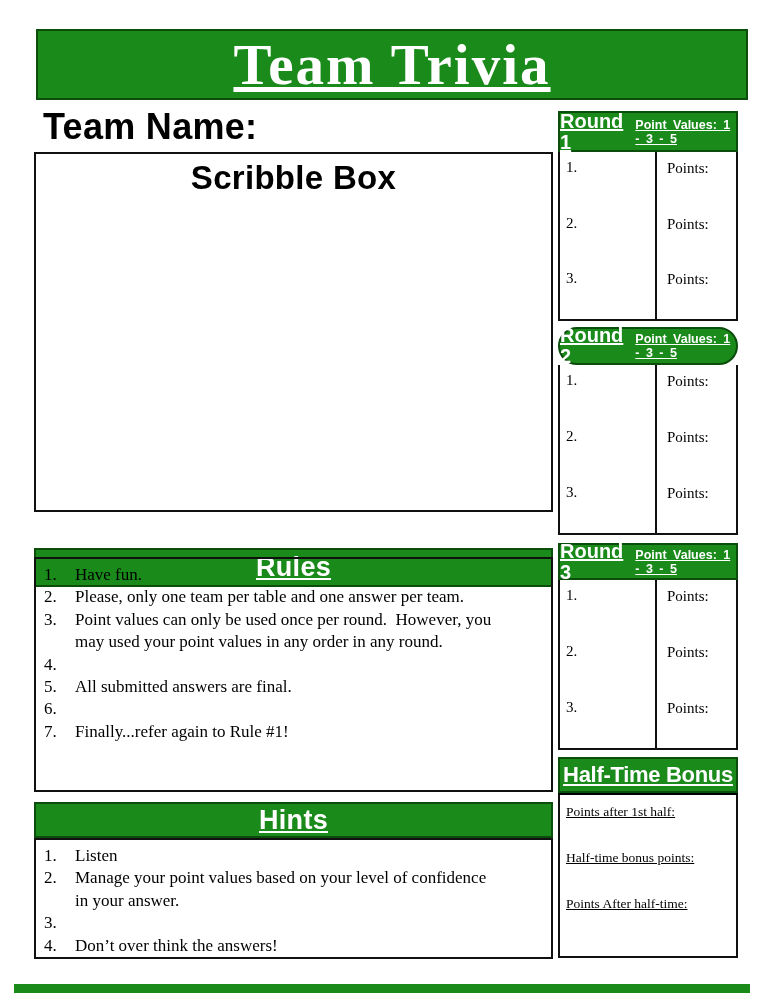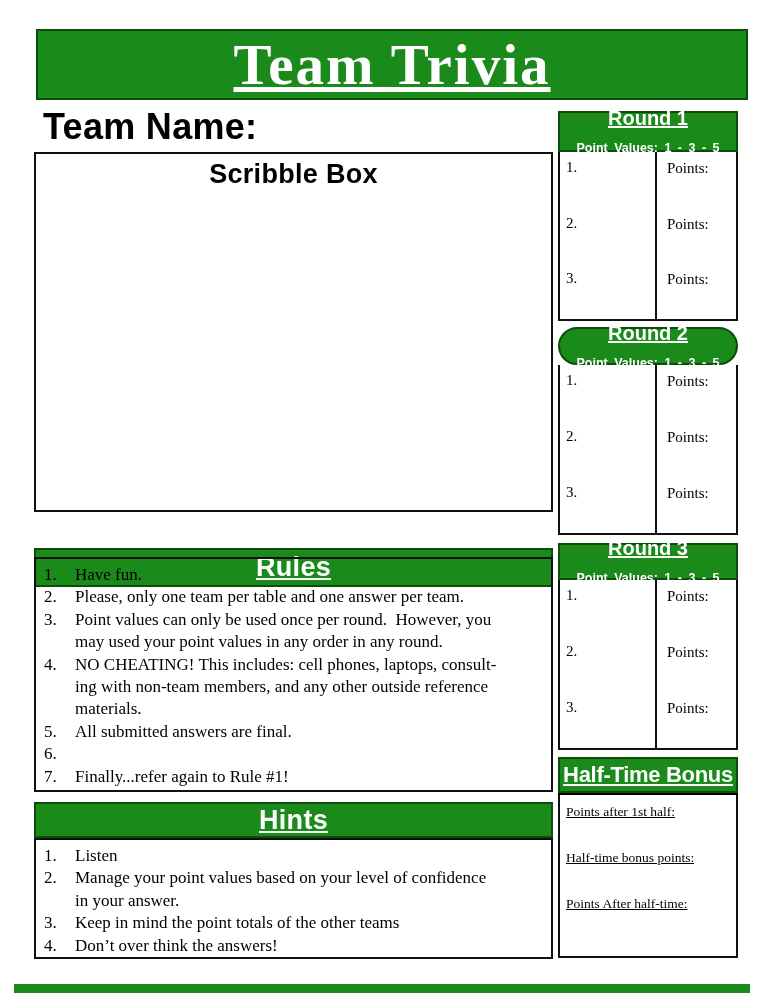--- a/index.html
+++ b/index.html
@@ -17,34 +17,34 @@
   
   .title-banner { left:36px; top:29px; width:712px; height:71px; }
   .title-banner .t {
     font-family:"Liberation Serif", serif; font-weight:bold;
     font-size:57px; letter-spacing:2px; white-space:nowrap;
   }
   
   .team-name { left:43px; top:106px; font-size:36px; font-weight:bold; letter-spacing:0.3px; }
   
   .scribble { left:34px; top:152px; width:519px; height:360px; border:2px solid var(--ink); }
-  .scribble .t { text-align:center; margin-top:5px; font-size:27px; font-weight:bold; letter-spacing:0.3px; }
+  .scribble .t { text-align:center; margin-top:5px; font-size:33px; font-weight:bold; letter-spacing:0.3px; }
   
   .sec-header { left:34px; width:519px; font-size:27px; font-weight:bold; letter-spacing:0.3px; }
   .rules-header { top:548px; height:39px; }
   .hints-header { top:802px; height:36px; }
   
   .list-box { left:34px; width:519px; border:2px solid var(--ink); padding:5px 2px 0 8px; }
   .rules-box { top:557px; height:235px; }
   .hints-box { top:838px; height:121px; }
   .li { display:flex; font-family:"Liberation Serif", serif; font-size:17px; line-height:22.4px; }
   .li .num { width:22px; flex:none; }
   .li .txt { margin-left:9px; white-space:pre; }
   
-  .round-header { left:558px; width:180px; flex-direction:column; justify-content:center; gap:12px; }
+  .round-header { left:558px; width:180px; flex-direction:row; justify-content:flex-end; gap:12px; }
   .round-header .rt { font-size:20px; font-weight:bold; line-height:21px; }
   .round-header .pv { font-size:12.5px; font-weight:bold; line-height:14px; word-spacing:3px; }
   .r1h { top:111px; height:41px; } .r2h { top:327px; height:38px;border-radius:19px; } .r3h { top:543px; height:37px; }
   .round-table { left:558px; width:180px; border:2px solid var(--ink); border-top:none;
                  display:flex; flex-direction:column; background:#fff; }
   .r1t { top:152px; height:169px; } .r2t { top:365px; height:170px; } .r3t { top:580px; height:170px; }
   .rrow { flex:1; display:flex; }
   .cell-a { width:97px; flex:none; border-right:2px solid var(--ink);
             font-family:"Liberation Serif", serif; font-size:15px; padding:7px 0 0 6px; }
   .cell-p { flex:1; font-family:Liberation Serif, serif; font-size:15px; padding:8px 0 0 10px; }
@@ -82,23 +82,20 @@
       <span class="num">2.</span>
       <span class="txt">Please, only one team per table and one answer per team.</span>
     </div>
   <div class="li">
       <span class="num">3.</span>
       <span class="txt">Point values can only be used once per round.  However, you
 may used your point values in any order in any round.</span>
     </div>
   <div class="li">
       <span class="num">4.</span>
-      <span class="txt">NO CHEATING! This includes: cell phones, laptops, consult-
-ing with non-team members, and any other outside reference
-materials.</span>
     </div>
   <div class="li">
       <span class="num">5.</span>
       <span class="txt">All submitted answers are final.</span>
     </div>
   <div class="li">
       <span class="num">6.</span>
     </div>
   <div class="li">
       <span class="num">7.</span>
@@ -114,21 +111,20 @@
       <span class="num">1.</span>
       <span class="txt">Listen</span>
     </div>
   <div class="li">
       <span class="num">2.</span>
       <span class="txt">Manage your point values based on your level of confidence
 in your answer.</span>
     </div>
   <div class="li">
       <span class="num">3.</span>
-      <span class="txt">Keep in mind the point totals of the other teams</span>
     </div>
   <div class="li">
       <span class="num">4.</span>
       <span class="txt">Don’t over think the answers!</span>
     </div>
 </div>
 
 <div class="abs greenbar round-header r1h">
   <div class="rt">Round 1</div>
   <div class="pv">Point Values: 1 - 3 - 5</div>

